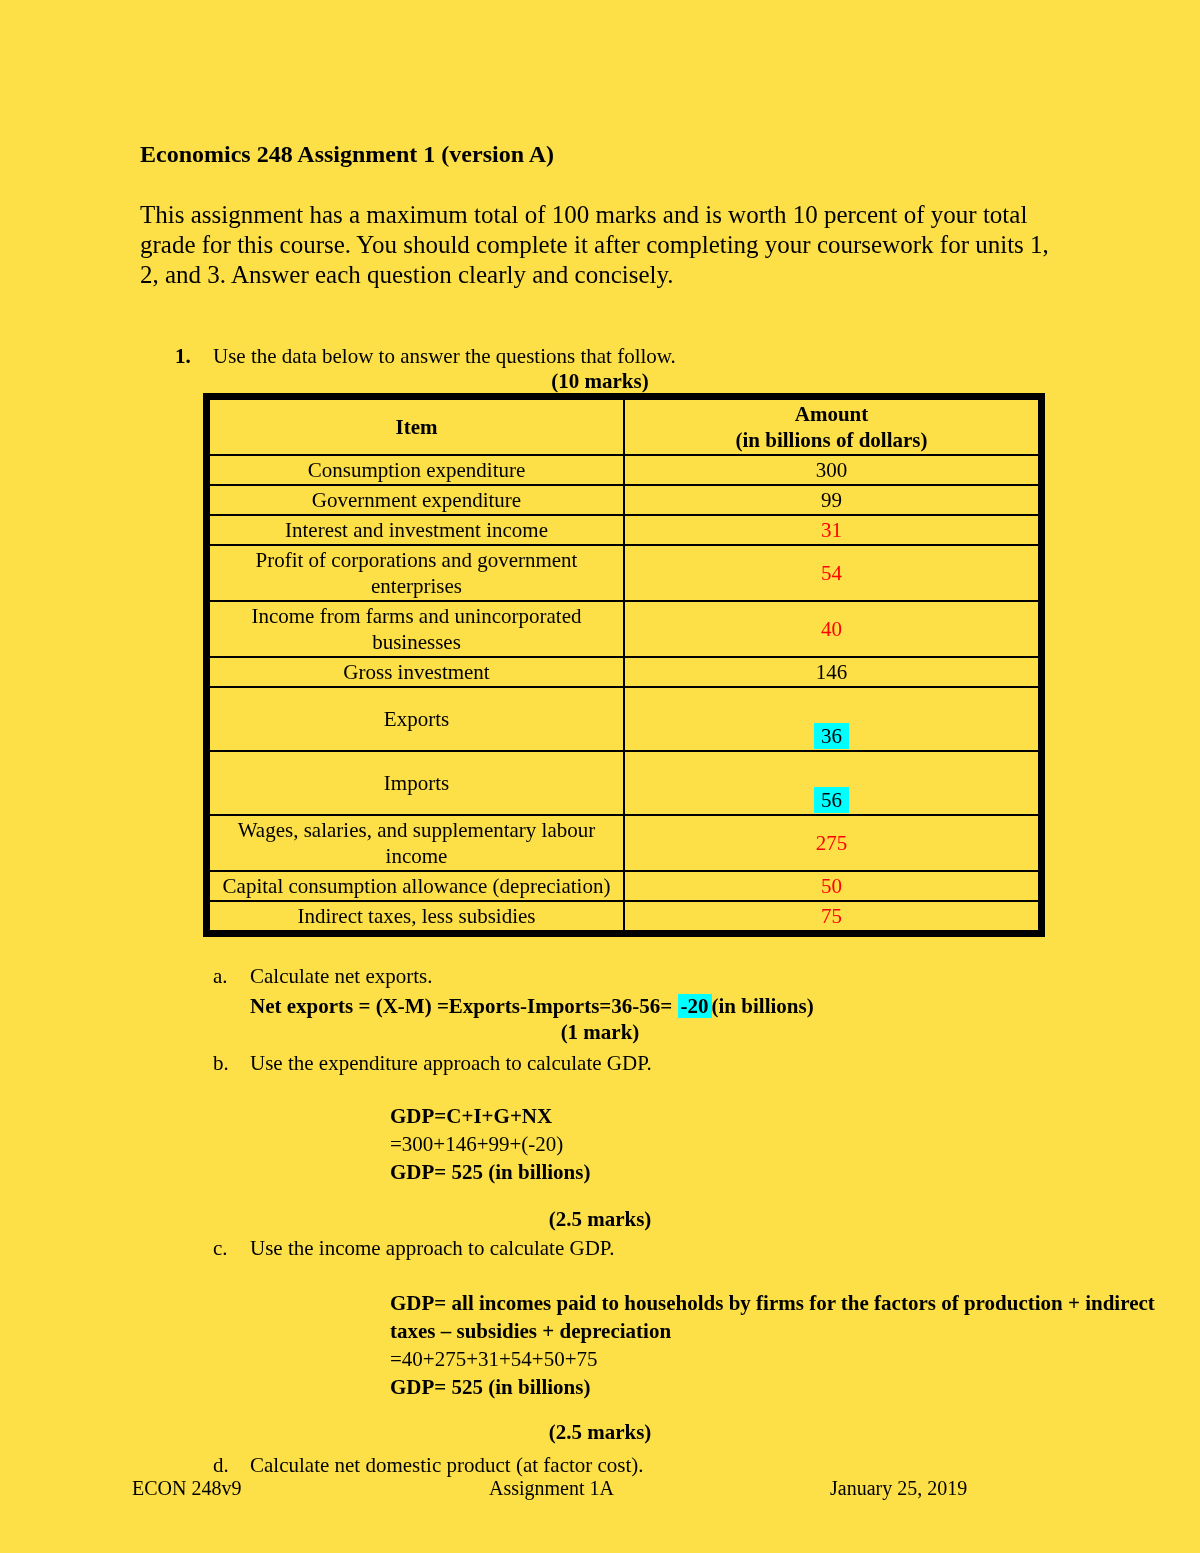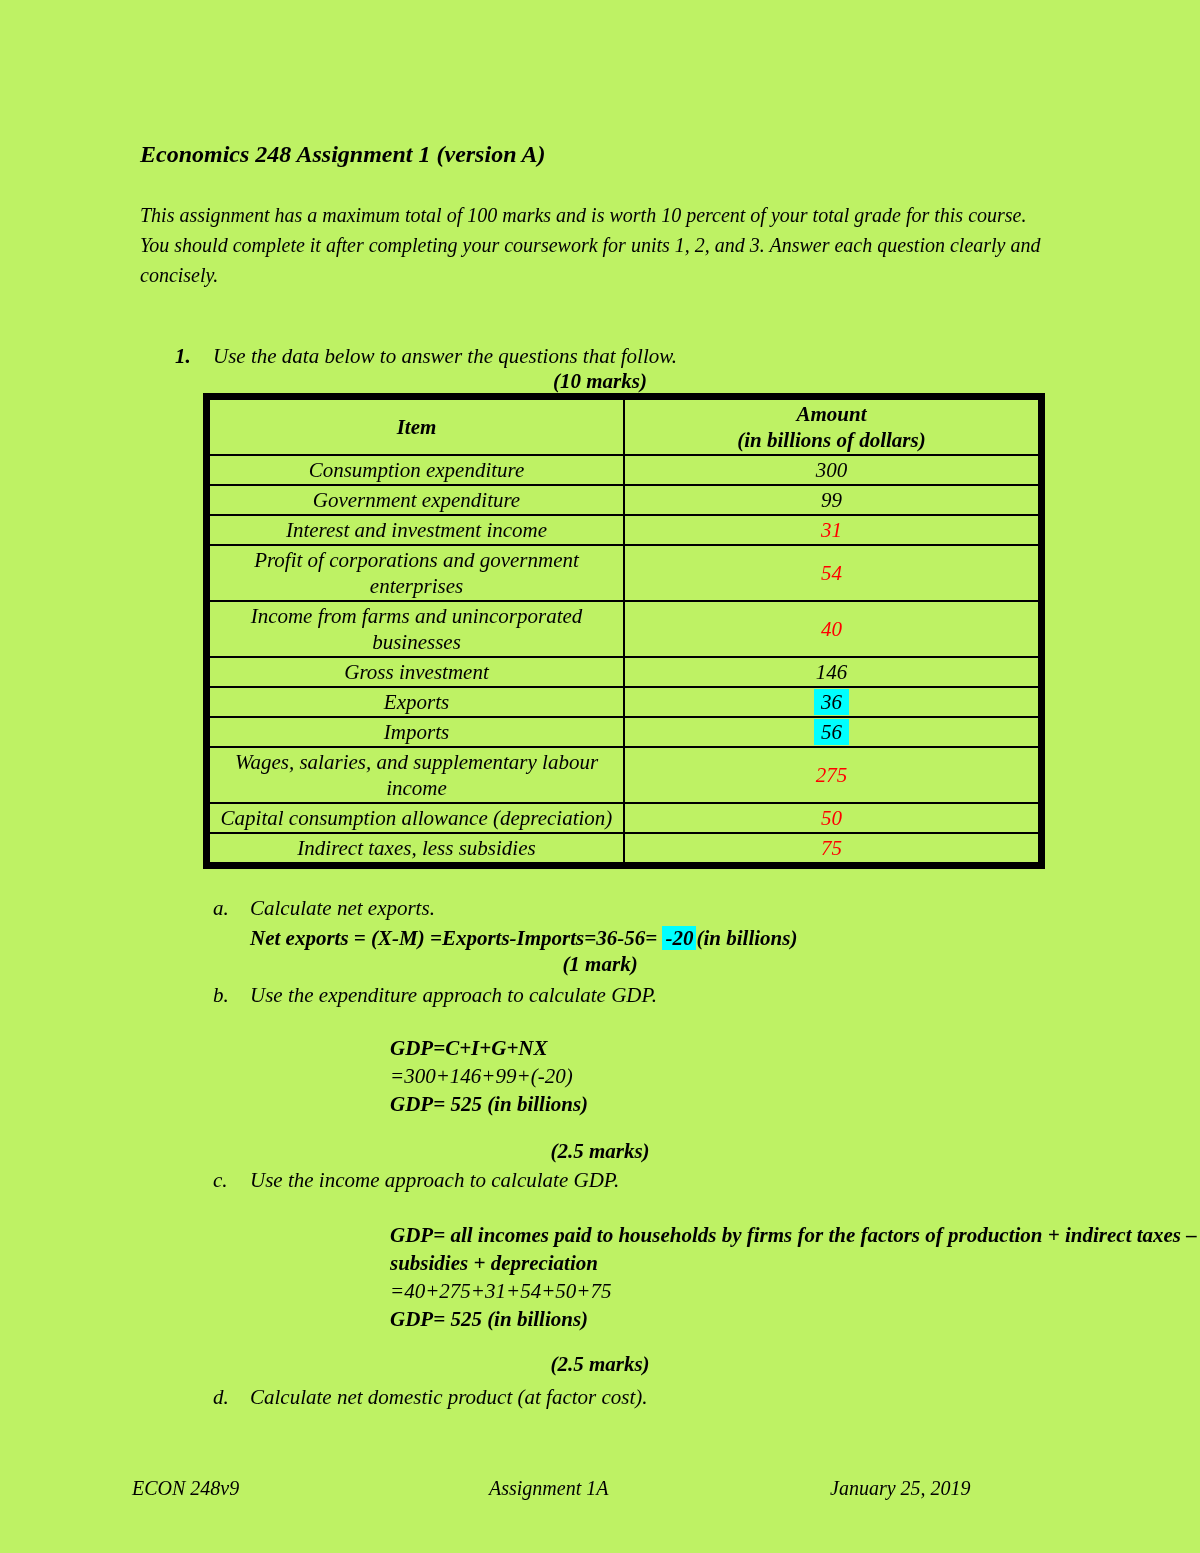--- a/index.html
+++ b/index.html
@@ -1,35 +1,34 @@
 <!DOCTYPE html>
 <html><head>
 <meta charset="utf-8">
 <style>
   * { box-sizing: border-box; }
   html, body { margin: 0; padding: 0; background: #ffffff; }
   .page {
     width: 1200px;
     height: 1553px;
-    background: #bef264;
+    background: #fde047;
     color: #000000;
     font-family: "Liberation Serif", "DejaVu Serif", serif;
     position: relative;
     padding: 140px 140px 16px 140px;
     overflow: hidden;
-    font-style: italic;
   }
   .title {
     font-size: 24px;
     line-height: 28px;
     font-weight: bold;
     margin: 0 0 32px 0;
   }
   .intro {
-    font-size: 20px;
+    font-size: 25px;
     line-height: 30px;
     margin: 16px 0 52px 0;
   }
   .qline {
     display: flex;
     font-size: 21px;
     line-height: 28px;
     margin-left: 35px;
   }
   .qnum { font-weight: bold; width: 38px; flex: none; }
@@ -48,21 +47,21 @@
     text-align: center;
     border: 7px solid #000000;
   }
   table.data th, table.data td {
     border: 2px solid #000;
     line-height: 26px;
     padding: 1px 6px;
   }
   table.data th { font-weight: bold; }
   table.data td:first-child { width: 50%; }
-  .hl-cell { display: inline-block; padding: 0 7px; line-height: 26px; }
+  .hl-cell { display: inline-block; padding: 0 7px; line-height: 26px; margin-top: 34px; }
   .part {
     display: flex;
     font-size: 21px;
     line-height: 30px;
     margin-left: 73px;
   }
   .plet { width: 37px; flex: none; }
   .pbody { flex: 1; }
   .eq-bold { font-weight: bold; }
   .peq { font-size: 21px; line-height: 28px; }

